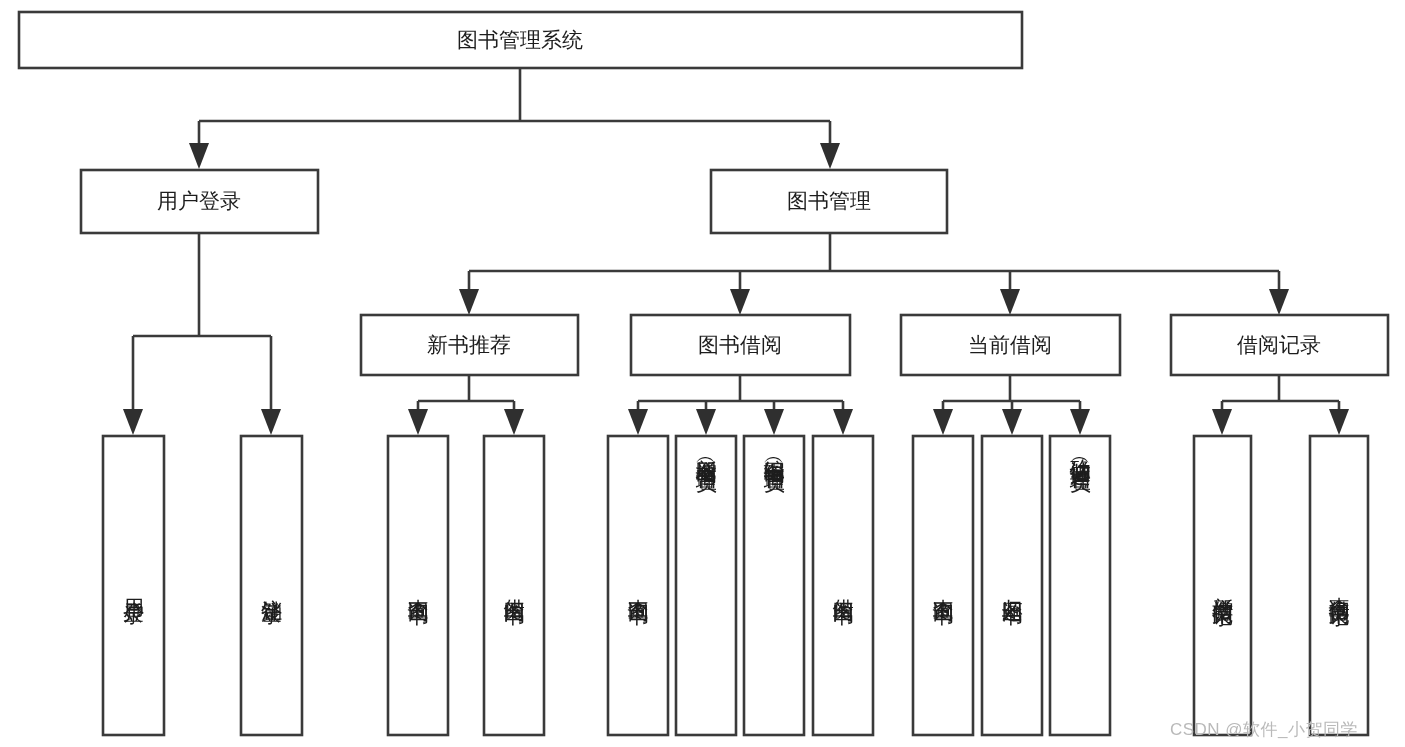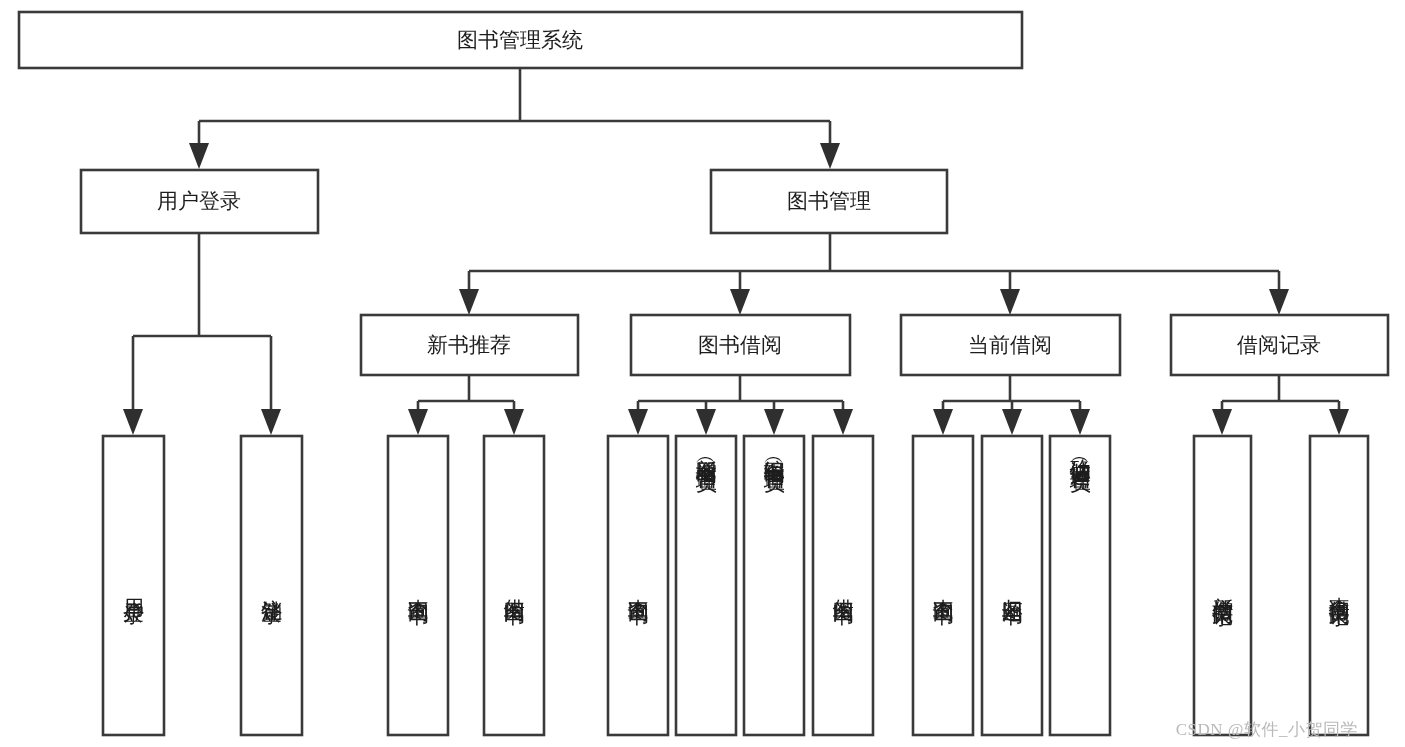--- a/index.html
+++ b/index.html
@@ -63,21 +63,21 @@
     letter-spacing: 2px;
     color: #1d1d1d;
     white-space: nowrap;
     pointer-events: none;
     text-align: center;
   }
   .watermark {
     position: absolute;
     right: 8px;
     bottom: 6px;
-    font-family: Liberation Serif, serif;
+    font-family: Liberation Sans, sans-serif;
     font-size: 17px;
     color: #b9b9b9;
     letter-spacing: 0.5px;
     user-select: none;
   }
 </style>
 </head>
 <body>
 
 <div id="diagram-root">

